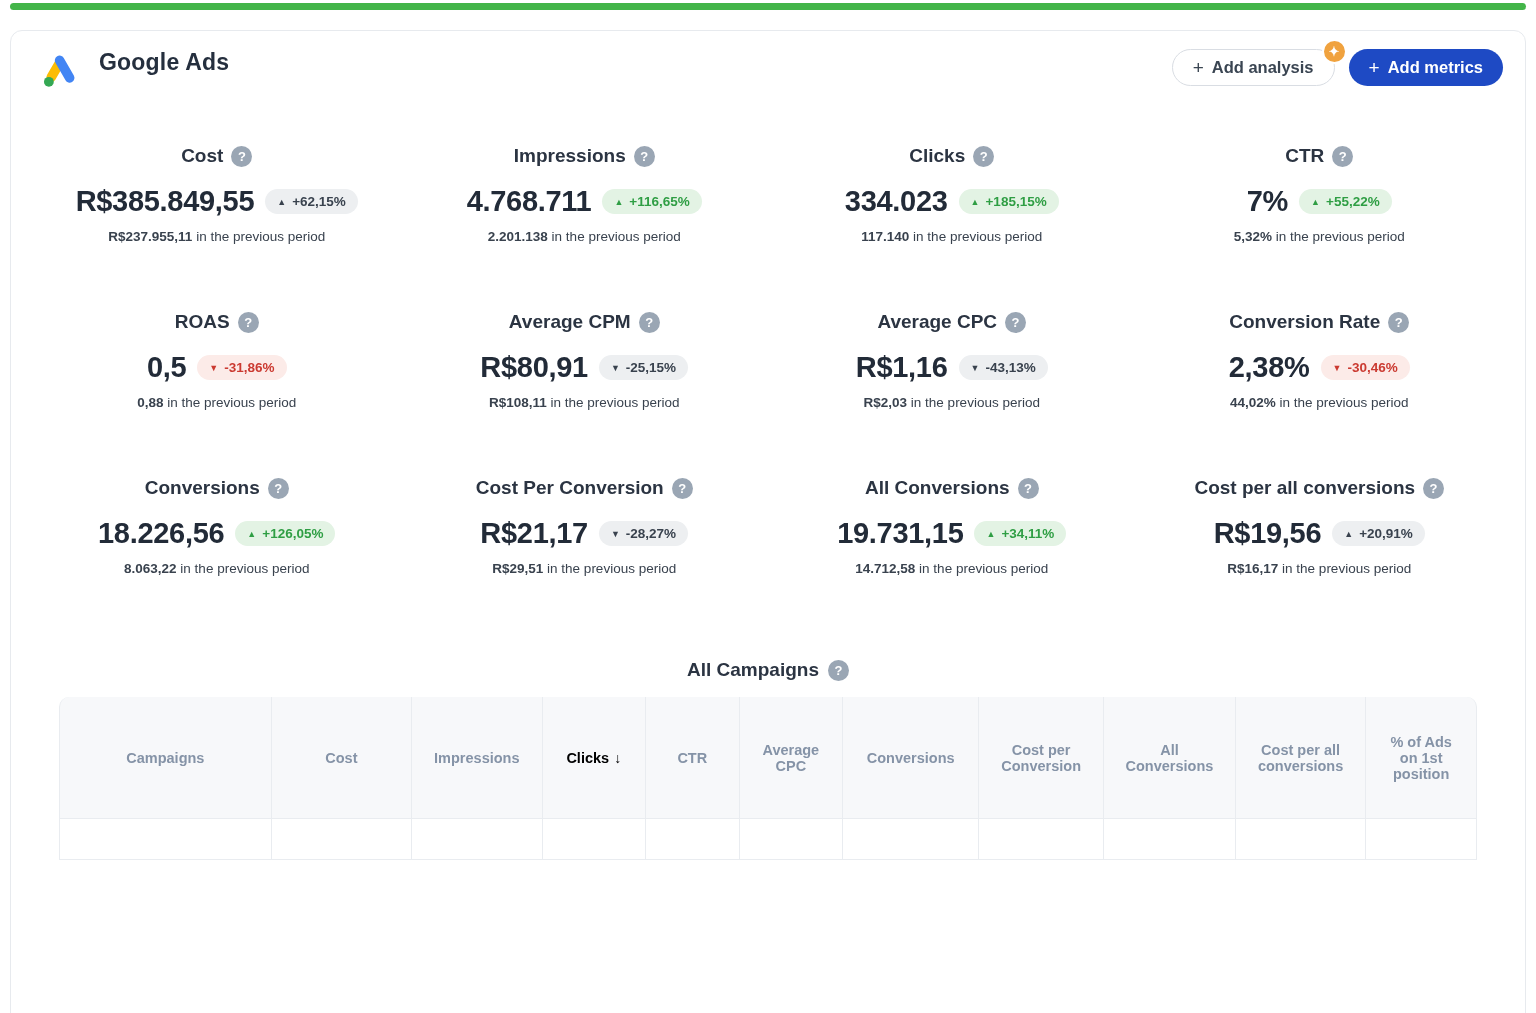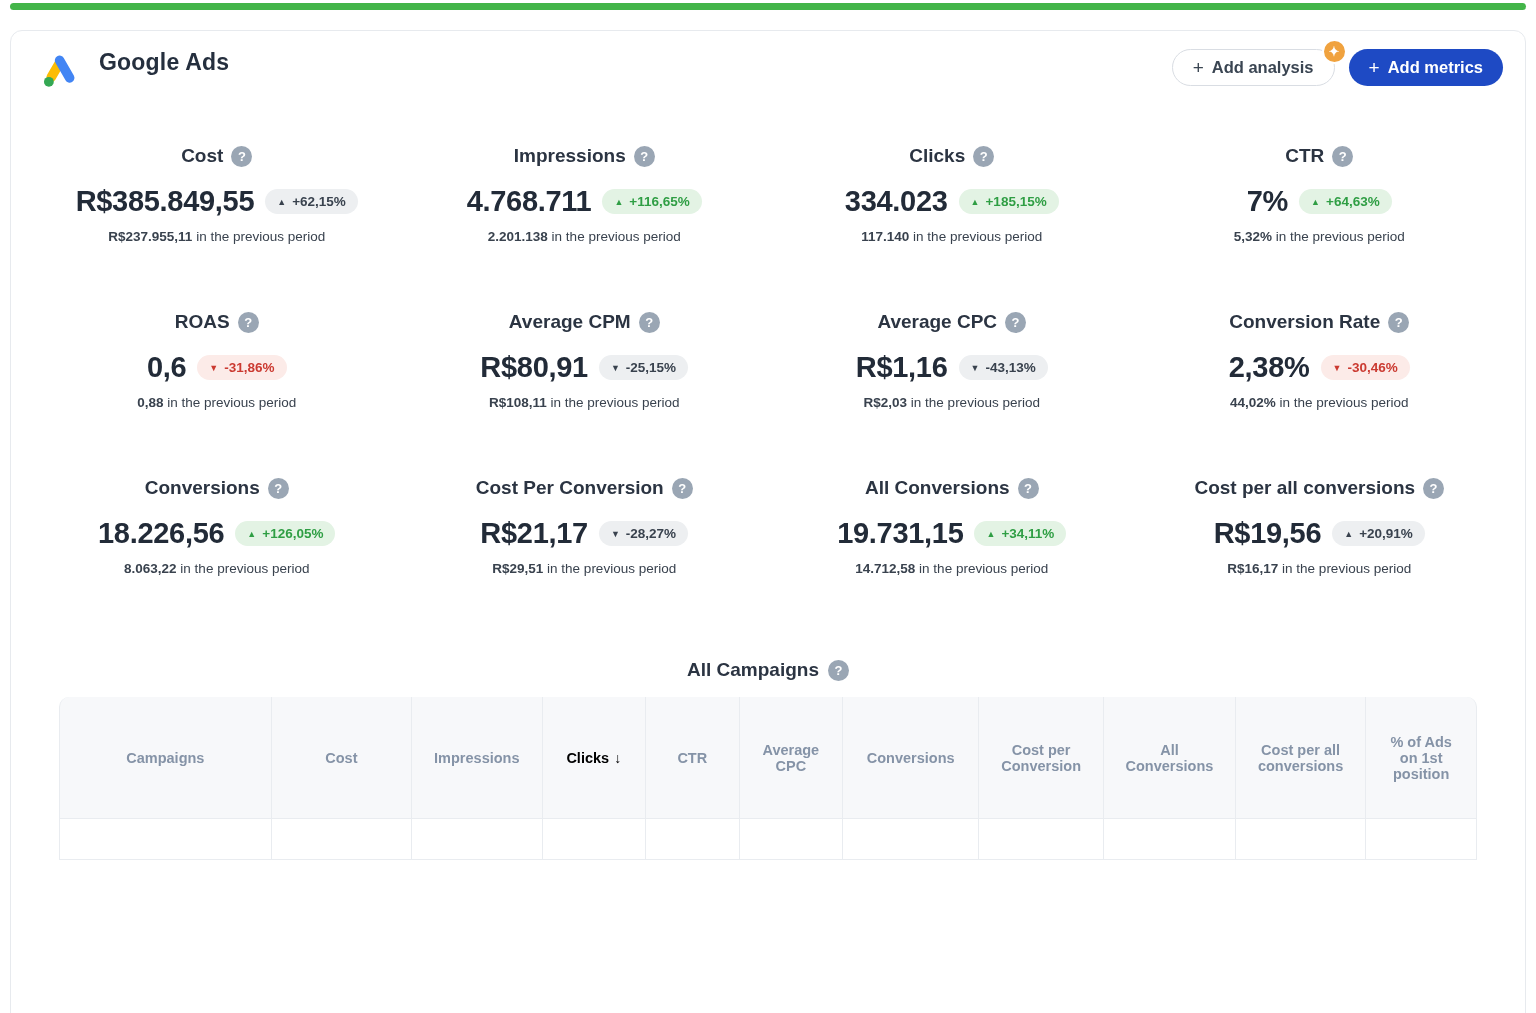--- a/index.html
+++ b/index.html
@@ -202,32 +202,32 @@
       </div>
       <div class="metric-card">
         <div class="metric-title-row">
           <span class="metric-label">CTR</span>
           <span class="help-icon">?</span>
         </div>
         <div class="metric-value-row">
           <span class="metric-value">7%</span>
           <span class="badge positive">
             <span class="arrow">▲</span>
-            <span>+64,63%</span>
+            <span>+55,22%</span>
           </span>
         </div>
         <div class="metric-prev"><b>5,32%</b> in the previous period</div>
       </div>
       <div class="metric-card">
         <div class="metric-title-row">
           <span class="metric-label">ROAS</span>
           <span class="help-icon">?</span>
         </div>
         <div class="metric-value-row">
-          <span class="metric-value">0,6</span>
+          <span class="metric-value">0,5</span>
           <span class="badge negative">
             <span class="arrow">▼</span>
             <span>-31,86%</span>
           </span>
         </div>
         <div class="metric-prev"><b>0,88</b> in the previous period</div>
       </div>
       <div class="metric-card">
         <div class="metric-title-row">
           <span class="metric-label">Average CPM</span>

